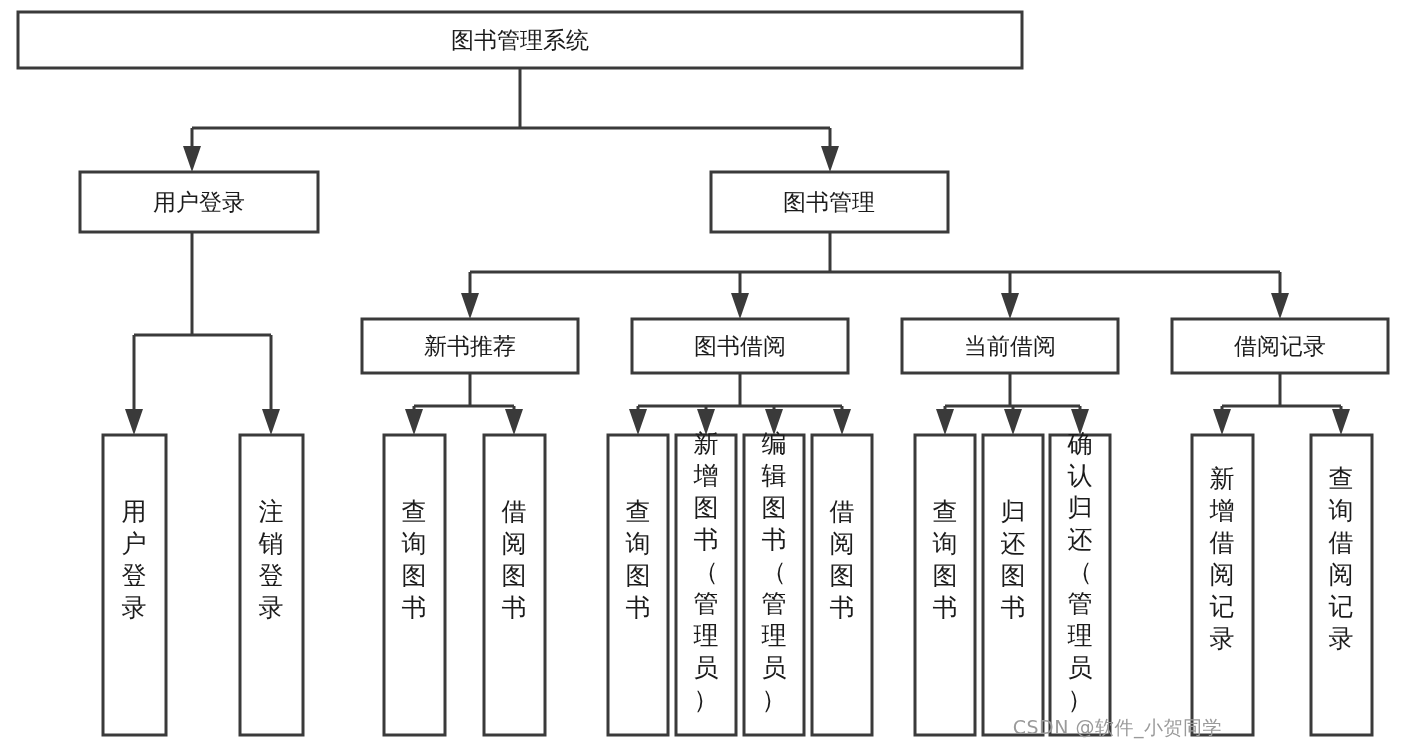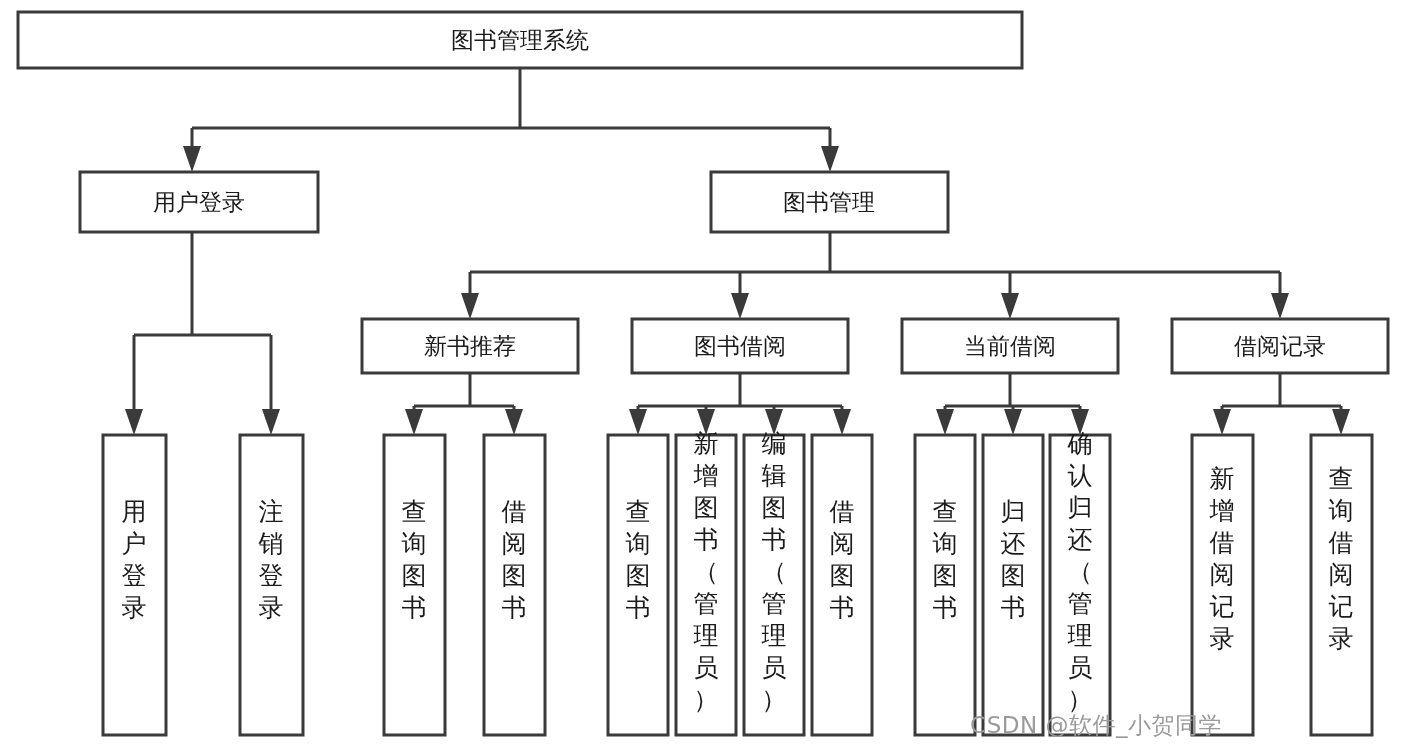--- a/index.html
+++ b/index.html
@@ -51,21 +51,21 @@
     font-family: "DejaVu Sans", "Liberation Sans", sans-serif;
     fill: #1b1b1b;
     font-size: 25px;
     text-anchor: middle;
   }
   .watermark {
     position: absolute;
     right: 8px;
     bottom: 6px;
     font-family: "DejaVu Sans", "Liberation Sans", sans-serif;
-    font-size: 23px;
+    font-size: 19px;
     color: #9a9a9a;
     white-space: nowrap;
     letter-spacing: 0.5px;
   }
 </style>
 </head>
 <body>
 
 <div id="chart-root">
 

